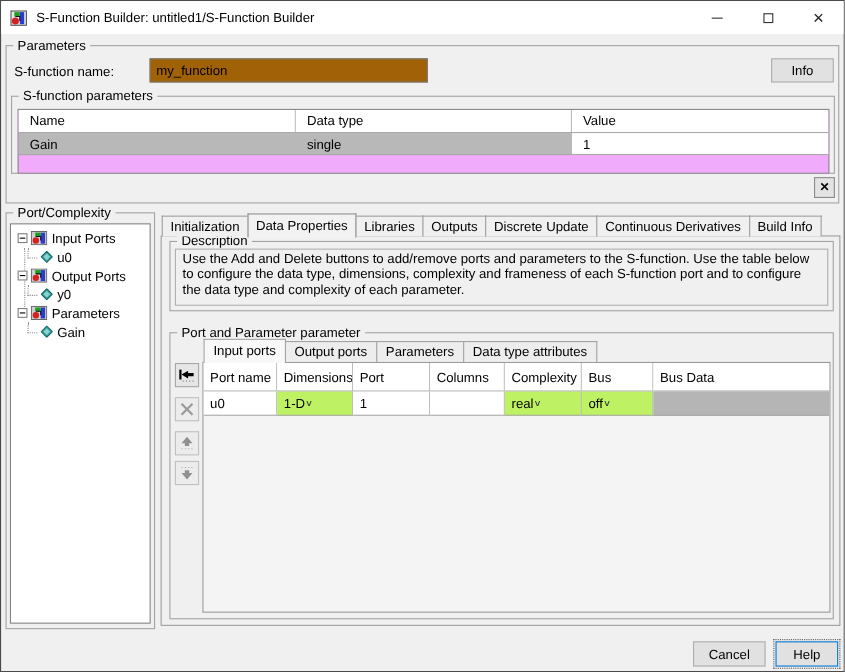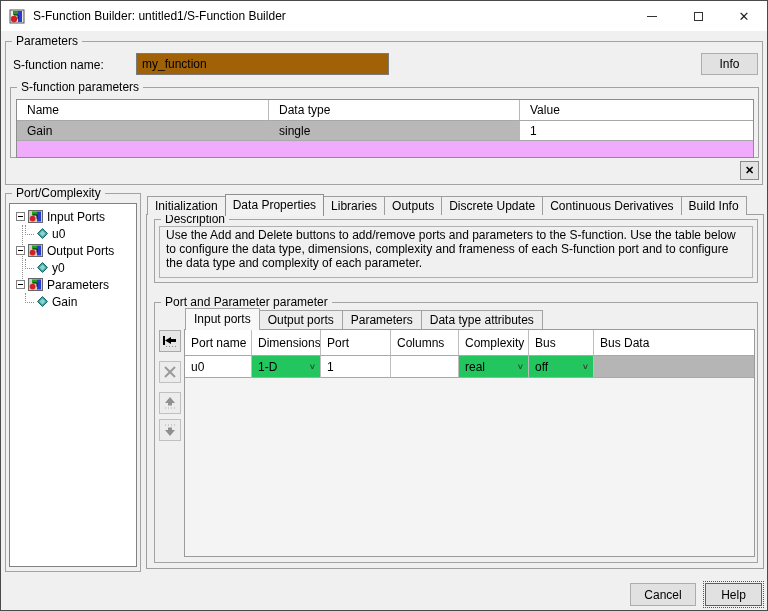--- a/index.html
+++ b/index.html
@@ -60,21 +60,21 @@
   
   .side-btn{position:absolute;left:4px;width:22px;height:22px;background:#e6e6e6;border:1px solid #a8a8a8;display:flex;align-items:center;justify-content:center;}
   .side-btn.disabled{background:#ececec;border-color:#c0c0c0;}
   
   .ptable{position:absolute;left:29px;top:26px;right:2px;bottom:5px;background:#f4f4f4;border:1px solid #9a9a9a;overflow:hidden;}
   .prow{display:grid;grid-template-columns:67px 69px 70px 68px 70px 65px auto;}
   .pcell{border-right:1px solid #bdbdbd;padding-left:6px;overflow:hidden;white-space:nowrap;display:flex;align-items:center;}
   .phead .pcell{height:26px;background:#fff;border-bottom:1px solid #a8a8a8;}
   .pdata .pcell{height:22px;border-bottom:1px solid #a8a8a8;}
   .pc-white{background:#fff;}
-  .pc-drop{background:#22c55e;justify-content:space-between;padding-right:4px;}
+  .pc-drop{background:#bef264;justify-content:flex-start;padding-right:4px;}
   .pc-disabled{background:#b5b5b5;}
   .chev{font-size:10px;color:#3a3a3a;transform:scaleY(.8);}
   
   .footer-btn{height:23px;}
 </style>
 </head>
 <body>
 
 <div class="window">
 

